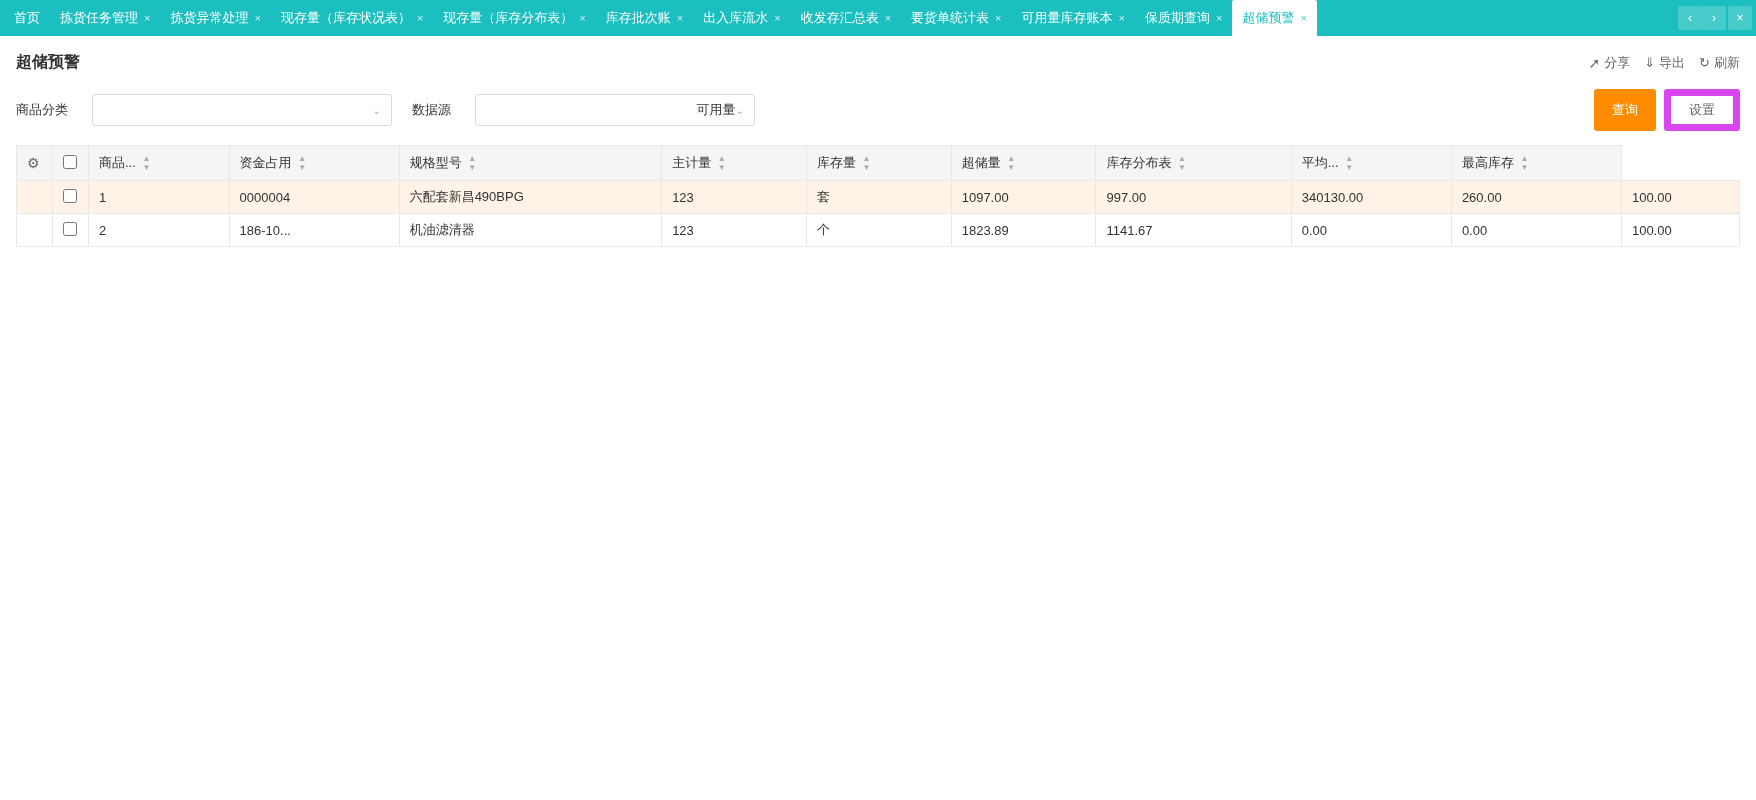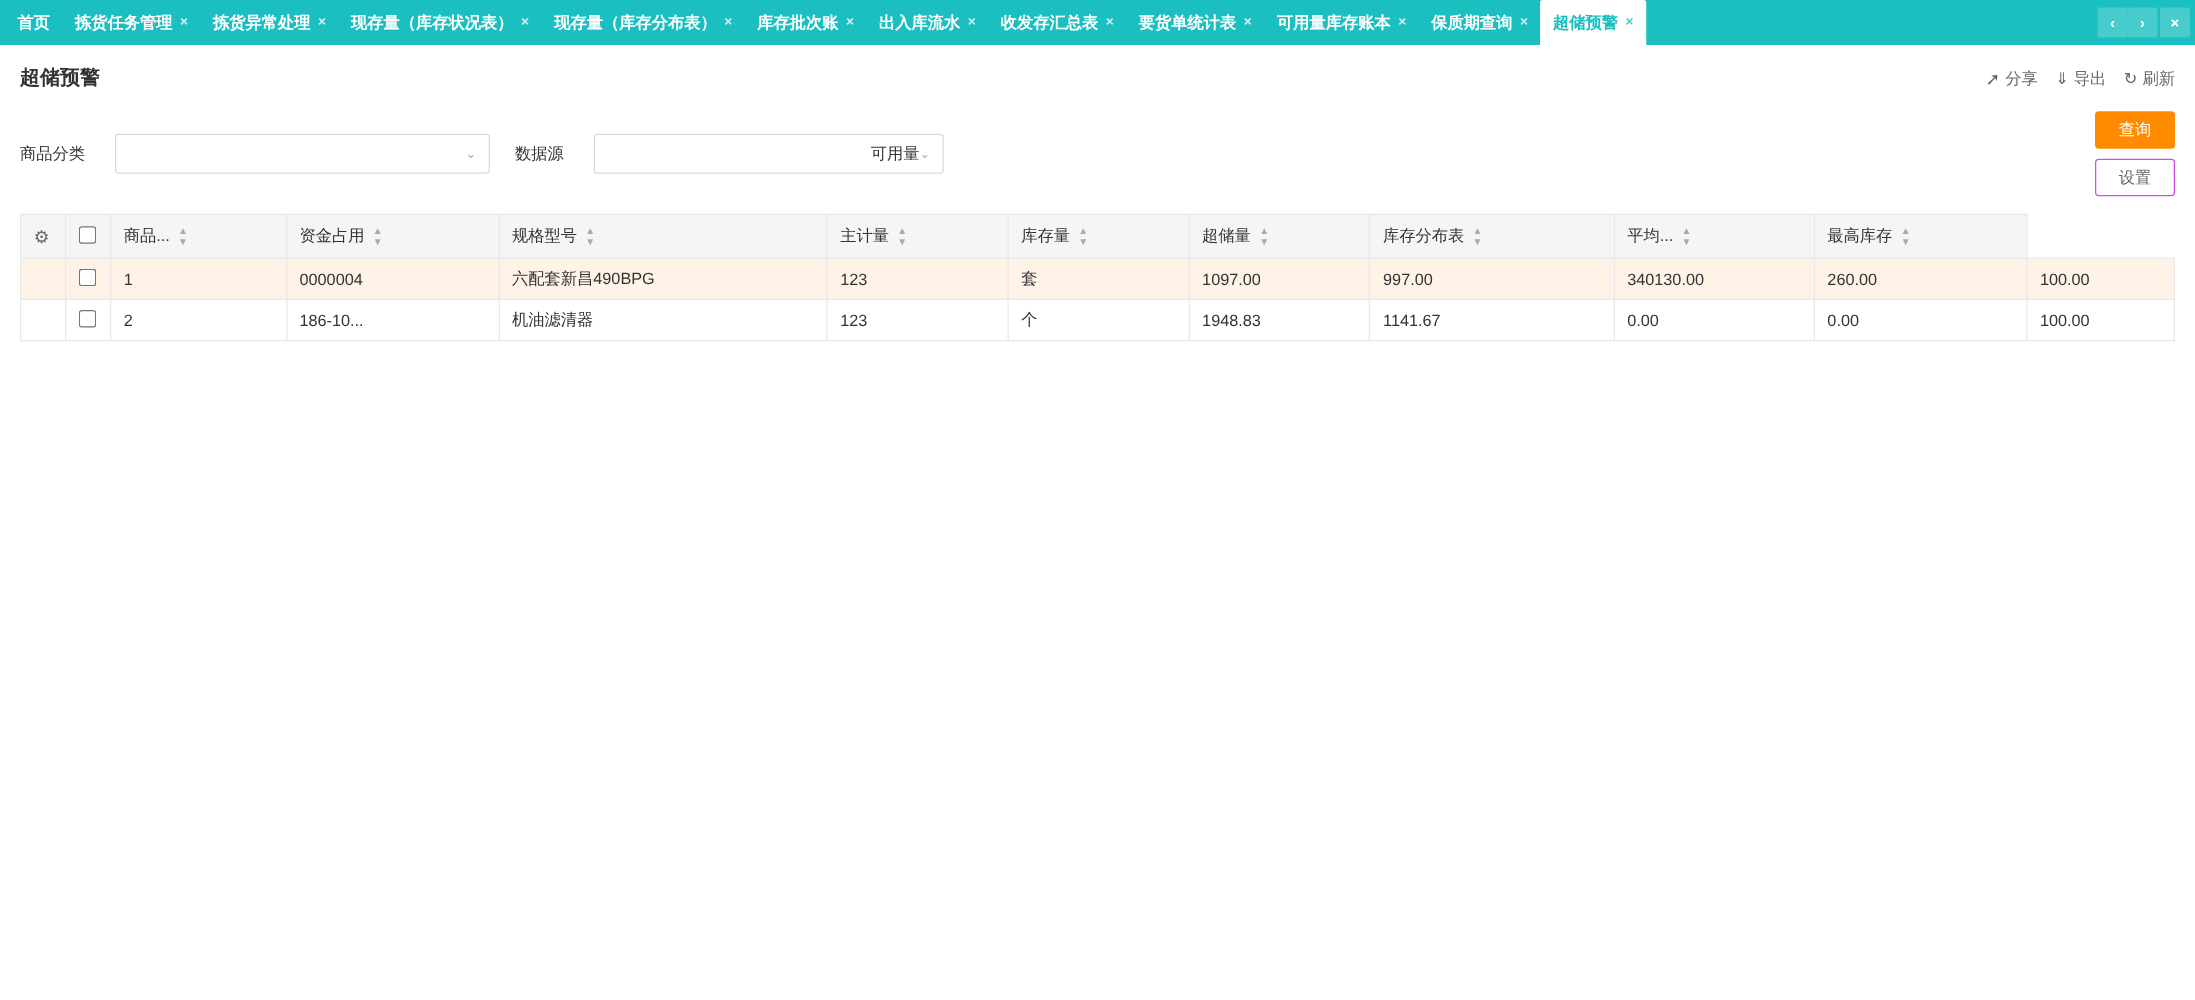--- a/index.html
+++ b/index.html
@@ -7,21 +7,20 @@
 
     
     .top-nav {
       display: flex;
       align-items: center;
       background: #1bbfbf;
       height: 36px;
       padding: 0 4px;
       overflow: hidden;
       white-space: nowrap;
-      font-weight: bold;
     }
     .nav-item {
       display: inline-flex;
       align-items: center;
       padding: 0 10px;
       height: 36px;
       color: #fff;
       font-size: 13px;
       cursor: pointer;
       gap: 4px;
@@ -112,35 +111,34 @@
       color: #333;
     }
     .filter-select-datasource {
       min-width: 280px;
       justify-content: flex-end;
     }
     .filter-actions {
       margin-left: auto;
       display: flex;
       gap: 8px;
-      flex-direction: column;
     }
     .btn-primary {
       background: #ff8c00;
       color: #fff;
       border: none;
       border-radius: 3px;
       padding: 6px 18px;
       cursor: pointer;
       font-size: 13px;
     }
     .btn-default {
       background: #fff;
       color: #666;
-      border: 1px solid #d946ef;
+      border: 7px solid #d946ef;
       border-radius: 3px;
       padding: 5px 18px;
       cursor: pointer;
       font-size: 13px;
     }
 
     
     .data-table {
       width: 100%;
       border-collapse: collapse;
@@ -408,21 +406,21 @@
         <tr class="row-normal">
       <td class="td-center"></td>
       <td class="td-center">
         <input type="checkbox" style="">
       </td>
       <td class="row-num td-center">2</td>
       <td>186-10...</td>
       <td>机油滤清器</td>
       <td>123</td>
       <td class="td-center">个</td>
-      <td class="td-number">1948.83</td>
+      <td class="td-number">1823.89</td>
       <td class="td-number">1141.67</td>
       <td class="td-number">0.00</td>
       <td class="td-number">0.00</td>
       <td class="td-number">100.00</td>
     </tr>
       </tbody>
   </table>
 
 </div>
 

